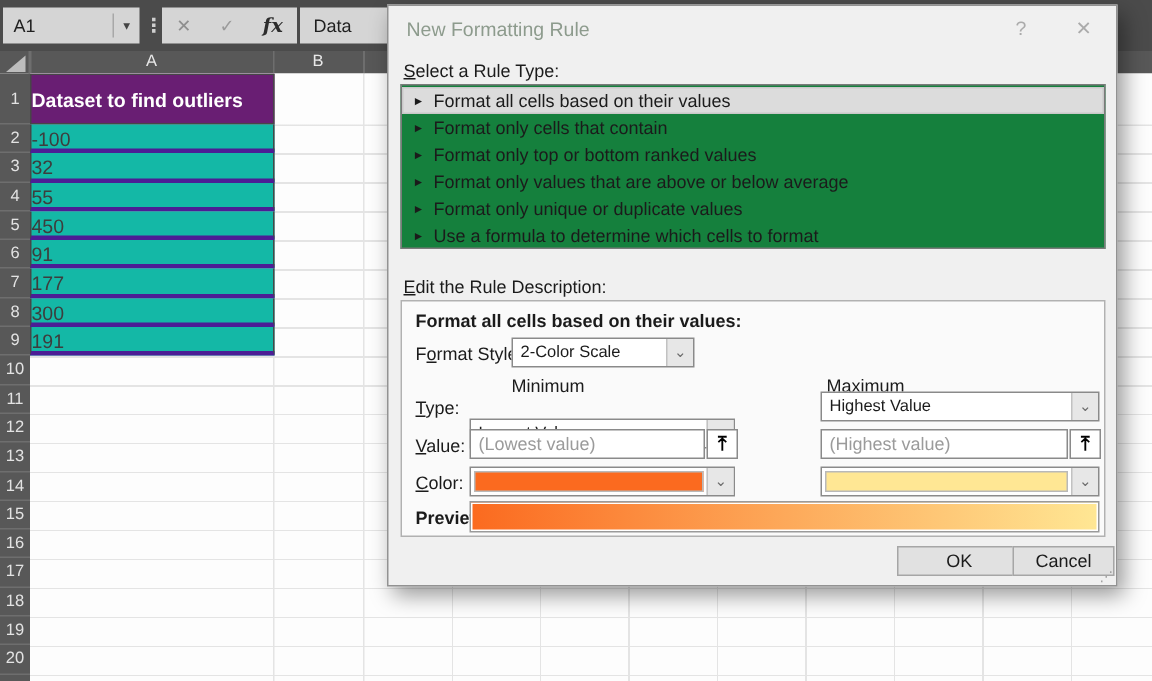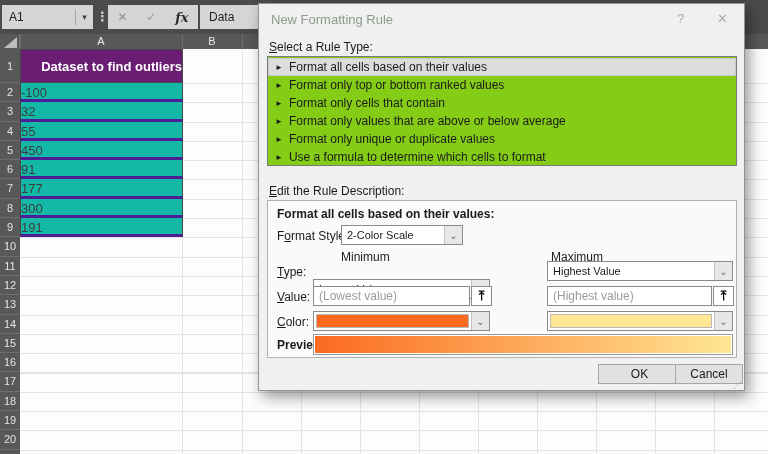--- a/index.html
+++ b/index.html
@@ -39,38 +39,38 @@
 
   
   .grid { position:absolute; left:20px; top:49px; width:748px; height:405px; background:#fdfdfd; overflow:hidden; }
   .vl { position:absolute; top:0; bottom:0; width:1px; background:#e4e4e4; }
   .vlrep { position:absolute; top:0; bottom:0; left:281px; right:0;
     background:repeating-linear-gradient(to right,#e4e4e4 0 1px,transparent 1px 59px); }
   .hlrep { position:absolute; left:0; right:0; top:34px; bottom:0;
     background:repeating-linear-gradient(to bottom,#e4e4e4 0 1px,transparent 1px 19.3px); }
 
   .table { position:absolute; left:0; top:0; width:163px; }
-  .hcell { height:34px; line-height:34px; text-align:right; color:#fff; font-weight:bold; font-size:13px;
+  .hcell { height:34px; line-height:34px; text-align:left; color:#fff; font-weight:bold; font-size:13px;
     border:1px solid #474747; }
   .vcell { height:19.3px; line-height:19.3px; text-align:left; color:#3d3d3d; font-size:13px; background:#14b8a6;
     border-left:1px solid #474747; border-right:1px solid #474747; border-bottom:3px solid #4c1d95; }
 
   
   .dialog { position:absolute; left:258px; top:3px; width:487px; height:388px; background:#f0f0f0;
     border:1px solid #929292; box-shadow:4px 6px 14px rgba(0,0,0,.40); font-size:12px; color:#1b1b1b; }
   .dtitle { position:absolute; left:0; top:0; right:0; height:30px; }
   .dtxt { position:absolute; left:12px; top:8px; font-size:13px; color:#8d9b8d; }
   .dhelp { position:absolute; left:418px; top:7px; font-size:13px; color:#ababab; cursor:default; }
   .dclose { position:absolute; left:458px; top:7px; font-size:13px; color:#ababab; cursor:default; }
 
   .lbl { position:absolute; font-size:12px; color:#1b1b1b; white-space:nowrap;text-align:right; }
   .lbl-select { left:10px; top:36px; }
   .lbl-edit { left:10px; top:180px; }
 
-  .listbox { position:absolute; left:8px; top:52px; width:470px; height:110px; background:#84cc16; border:1px solid #7a7a7a; padding-top:1px; }
+  .listbox { position:absolute; left:8px; top:52px; width:470px; height:110px; background:#15803d; border:1px solid #7a7a7a; padding-top:1px; }
   .li { height:18px; line-height:18px; padding-left:7px; white-space:nowrap; overflow:hidden; }
   .li .arr { font-size:8px; margin-right:6px; position:relative; top:-1px; color:#1b1b1b; }
   .li.sel { background:#dcdcdc; outline:1px solid #c9c9c9; outline-offset:-1px; }
 
   .groupbox { position:absolute; left:8px; top:196px; width:470px; height:158px; background:#fafafa; border:1px solid #b1b1b1; }
   .heading { position:absolute; left:18px; top:203px; font-weight:bold; white-space:nowrap; }
   .lbl-fsty { left:18px; top:225px; }
   .lbl-min { left:82px; top:246px; }
   .lbl-max { left:292px; top:246px; }
   .lbl-type { left:18px; top:261px; }
@@ -191,24 +191,24 @@
       <span class="dclose">✕</span>
     </div>
 
     <div class="lbl lbl-select"><u>S</u>elect a Rule Type:</div>
 
     <div class="listbox">
       <div class="li sel">
         <span class="arr">►</span><span>Format all cells based on their values</span>
       </div>
       <div class="li">
+        <span class="arr">►</span><span>Format only cells that contain</span>
+      </div>
+      <div class="li">
         <span class="arr">►</span><span>Format only top or bottom ranked values</span>
-      </div>
-      <div class="li">
-        <span class="arr">►</span><span>Format only cells that contain</span>
       </div>
       <div class="li">
         <span class="arr">►</span><span>Format only values that are above or below average</span>
       </div>
       <div class="li">
         <span class="arr">►</span><span>Format only unique or duplicate values</span>
       </div>
       <div class="li">
         <span class="arr">►</span><span>Use a formula to determine which cells to format</span>
       </div>

